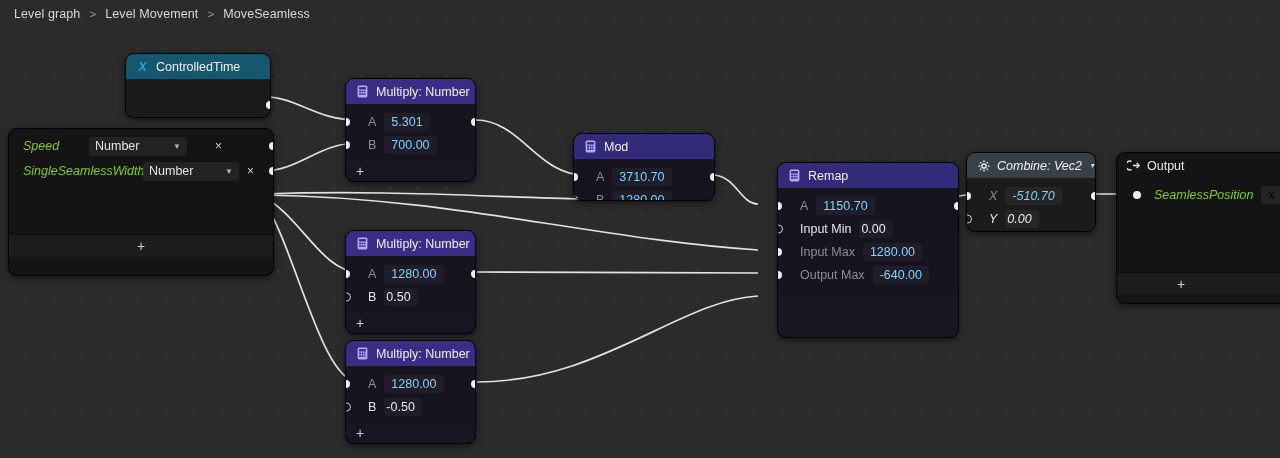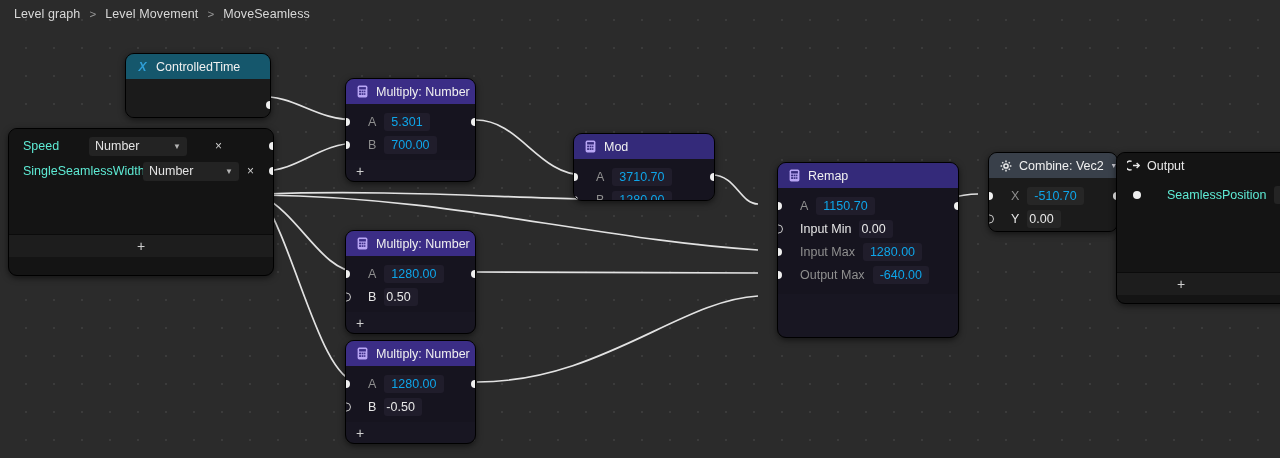--- a/index.html
+++ b/index.html
@@ -61,21 +61,21 @@
     display: flex; align-items: center;
     height: 23px;
     padding: 0 10px 0 22px;
     box-sizing: border-box;
     font-size: 12.5px;
   }
   .plabel { color: #8f8f8f; white-space: nowrap; }
   .plabel.bright { color: #e6e6e6; }
   .pval {
     margin-left: 8px;
-    color: #0ea5e9;
+    color: #7dd3fc;
     background: #242424;
     border-radius: 3px;
     padding: 2px 7px;
     font-size: 12.5px;
     white-space: nowrap;
   }
   .pval.plain { background: transparent; color: #e8e8e8; padding-left: 2px; }
 
   
   .port {
@@ -117,21 +117,21 @@
   .node.io .nfoot { background: #1d1d1d; border-top: 1px solid #0b0b0b; }
 
   .iorow {
     position: relative;
     display: flex; align-items: center;
     height: 24px; margin: 1px 0;
     padding: 0 10px 0 14px;
     box-sizing: border-box;
     font-size: 12.5px;
   }
-  .ioname { color: #5eead4; white-space: nowrap; }
+  .ioname { color: #84cc16; white-space: nowrap; font-style: italic; }
   .typesel {
     position: relative;
     display: flex; align-items: center; justify-content: space-between;
     background: #232323; border-radius: 3px;
     height: 19px; padding: 0 6px;
     color: #e3e3e3; font-size: 12.5px;
     box-sizing: border-box;
   }
   .typesel .tcaret { font-size: 8px; color: #b4b4b4; margin-left: 10px; }
   .xbtn { color: #cfcfcf; font-size: 12px; line-height: 1; }
@@ -396,21 +396,21 @@
         <span class="pval">1280.00</span>
       </div>
       <div class="row">
         <span class="port in"></span>
         <span class="plabel">Output Max</span>
         <span class="pval">-640.00</span>
       </div>
     </div>
   </div>
 
-  <div class="node combine" style="left:988px; top:152px; width:130px; height:80px;">
+  <div class="node combine" style="left:966px; top:152px; width:130px; height:80px;font-style:italic;">
     <div class="nhead">
       <span class="hicon">
         <svg width="12" height="12" viewBox="0 0 12 12">
           <circle cx="6" cy="6" r="2.1" fill="none" stroke="#e9e9e9" stroke-width="1.5"></circle>
           <g stroke="#e9e9e9" stroke-width="1.5">
             <path d="M6 0.6 V2.2"></path>
               <path d="M6 9.8 V11.4"></path>
             <path d="M0.6 6 H2.2"></path>
               <path d="M9.8 6 H11.4"></path>
             <path d="M2.2 2.2 L3.3 3.3"></path>
@@ -445,21 +445,21 @@
           <path d="M4.6 1.4 A4.4 4.4 0 1 0 4.6 9.6" stroke="#e9e9e9" stroke-width="1.5" fill="none"></path>
           <path d="M6 5.5 H12" stroke="#e9e9e9" stroke-width="1.4" fill="none"></path>
           <path d="M9.6 2.9 L12.3 5.5 L9.6 8.1" stroke="#e9e9e9" stroke-width="1.4" fill="none"></path>
         </svg>
       </span>
       <span class="hname">Output</span>
     </div>
     <div class="nbody" style="padding-top:4px;">
       <div class="iorow" style="padding-left:22px;">
         <span class="port in" style="left:16px;"></span>
-        <span class="ioname" style="margin-left:28px;">SeamlessPosition</span>
+        <span class="ioname" style="margin-left:15px;">SeamlessPosition</span>
         <span class="outvalbox">
           <span class="axis">x</span>
 
         </span>
       </div>
       <div style="height:60px;"></div>
     </div>
     <div class="nfoot" style="justify-content:center; padding-right:80px;">+</div>
   </div>
 

